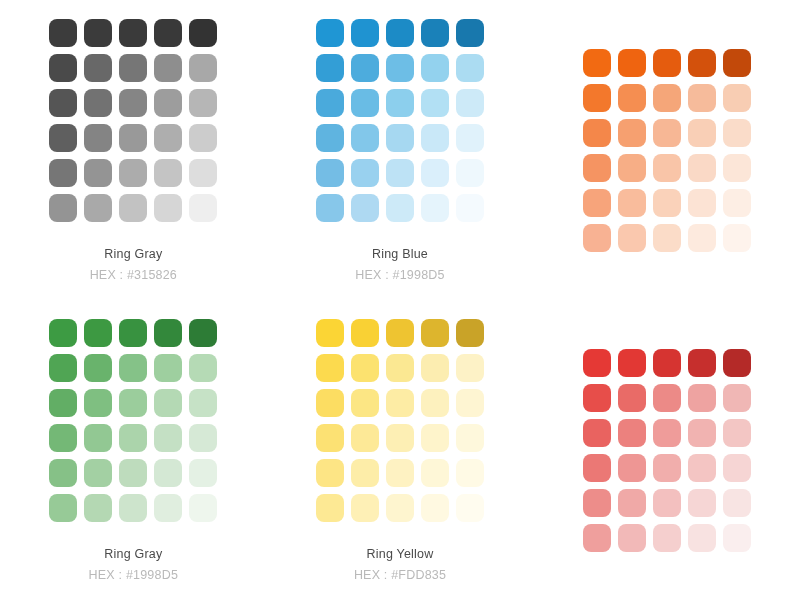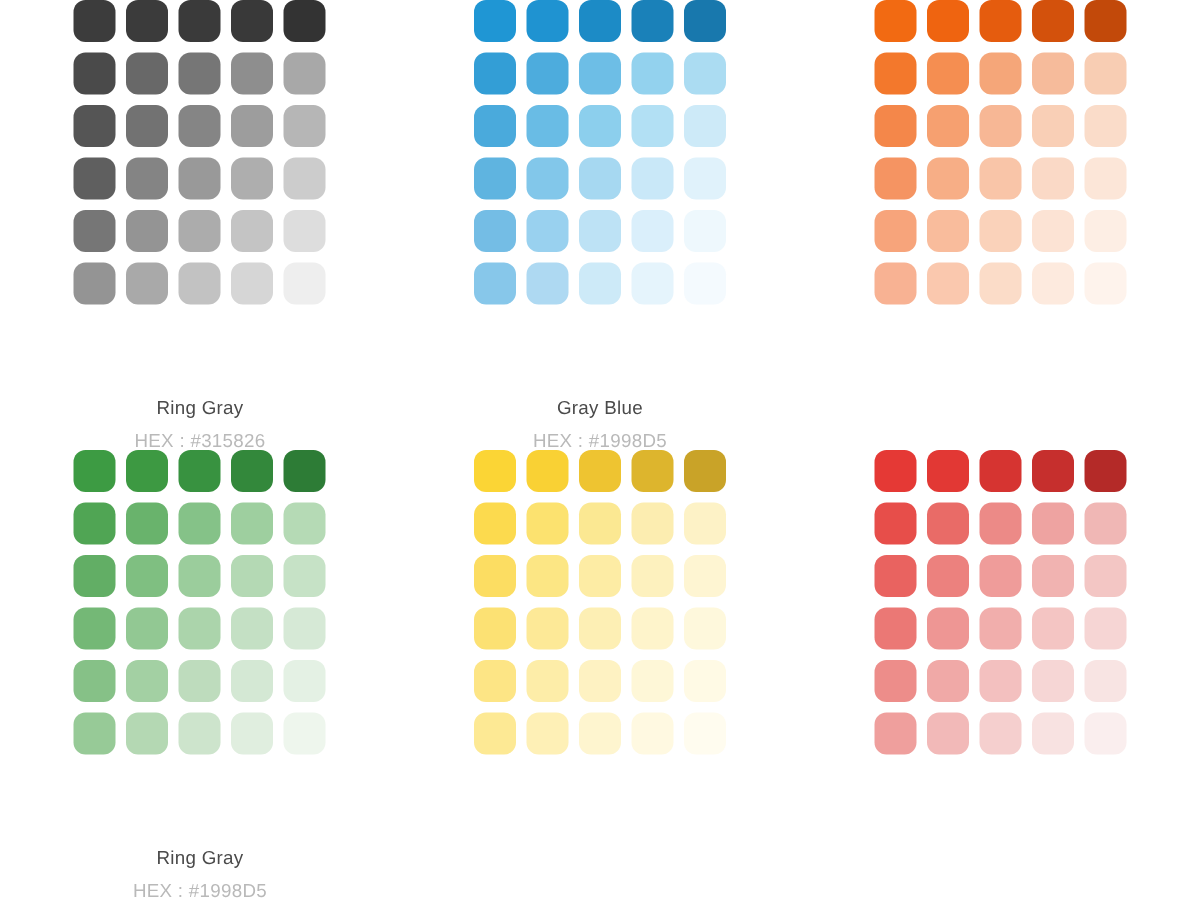--- a/index.html
+++ b/index.html
@@ -21,21 +21,21 @@
     display: grid;
     grid-template-columns: repeat(3, 1fr);
     grid-template-rows: repeat(2, 1fr);
     box-sizing: border-box;
     padding: 0;
   }
   .palette {
     display: flex;
     flex-direction: column;
     align-items: center;
-    justify-content: space-between;
+    justify-content: center;
     box-sizing: border-box;
   }
   .swatch-grid {
     display: grid;
     grid-template-columns: repeat(5, 28px);
     grid-template-rows: repeat(6, 28px);
     column-gap: 7px;
     row-gap: 7px;
   }
   .swatch {
@@ -129,21 +129,21 @@
         <div class="swatch" title="#bde2f5" style="background: rgb(189, 226, 245);"></div>
         <div class="swatch" title="#daeffb" style="background: rgb(218, 239, 251);"></div>
         <div class="swatch" title="#eef8fd" style="background: rgb(238, 248, 253);"></div>
         <div class="swatch" title="#87c7ea" style="background: rgb(135, 199, 234);"></div>
         <div class="swatch" title="#aed9f2" style="background: rgb(174, 217, 242);"></div>
         <div class="swatch" title="#cdeaf8" style="background: rgb(205, 234, 248);"></div>
         <div class="swatch" title="#e5f4fc" style="background: rgb(229, 244, 252);"></div>
         <div class="swatch" title="#f4fafe" style="background: rgb(244, 250, 254);"></div>
       </div>
       <div class="meta">
-        <div class="palette-name">Gray Blue</div>
+        <div class="palette-name">Ring Blue</div>
         <div class="palette-hex">HEX : #1998D5</div>
       </div>
     </div>
     <div class="palette">
       <div class="swatch-grid">
         <div class="swatch" title="#f26a12" style="background: rgb(242, 106, 18);"></div>
         <div class="swatch" title="#ef6410" style="background: rgb(239, 100, 16);"></div>
         <div class="swatch" title="#e55c0e" style="background: rgb(229, 92, 14);"></div>
         <div class="swatch" title="#d3510c" style="background: rgb(211, 81, 12);"></div>
         <div class="swatch" title="#c2490a" style="background: rgb(194, 73, 10);"></div>
@@ -238,20 +238,24 @@
         <div class="swatch" title="#fdeda8" style="background: rgb(253, 237, 168);"></div>
         <div class="swatch" title="#fef2c2" style="background: rgb(254, 242, 194);"></div>
         <div class="swatch" title="#fef7d7" style="background: rgb(254, 247, 215);"></div>
         <div class="swatch" title="#fffae5" style="background: rgb(255, 250, 229);"></div>
         <div class="swatch" title="#fde994" style="background: rgb(253, 233, 148);"></div>
         <div class="swatch" title="#fef0b6" style="background: rgb(254, 240, 182);"></div>
         <div class="swatch" title="#fef5cf" style="background: rgb(254, 245, 207);"></div>
         <div class="swatch" title="#fff9e1" style="background: rgb(255, 249, 225);"></div>
         <div class="swatch" title="#fffcef" style="background: rgb(255, 252, 239);"></div>
       </div>
+      <div class="meta">
+        <div class="palette-name">Ring Yellow</div>
+        <div class="palette-hex">HEX : #FDD835</div>
+      </div>
     </div>
     <div class="palette">
       <div class="swatch-grid">
         <div class="swatch" title="#e53935" style="background: rgb(229, 57, 53);"></div>
         <div class="swatch" title="#e23834" style="background: rgb(226, 56, 52);"></div>
         <div class="swatch" title="#d63431" style="background: rgb(214, 52, 49);"></div>
         <div class="swatch" title="#c62f2d" style="background: rgb(198, 47, 45);"></div>
         <div class="swatch" title="#b42a28" style="background: rgb(180, 42, 40);"></div>
         <div class="swatch" title="#e74e4a" style="background: rgb(231, 78, 74);"></div>
         <div class="swatch" title="#e96b67" style="background: rgb(233, 107, 103);"></div>

